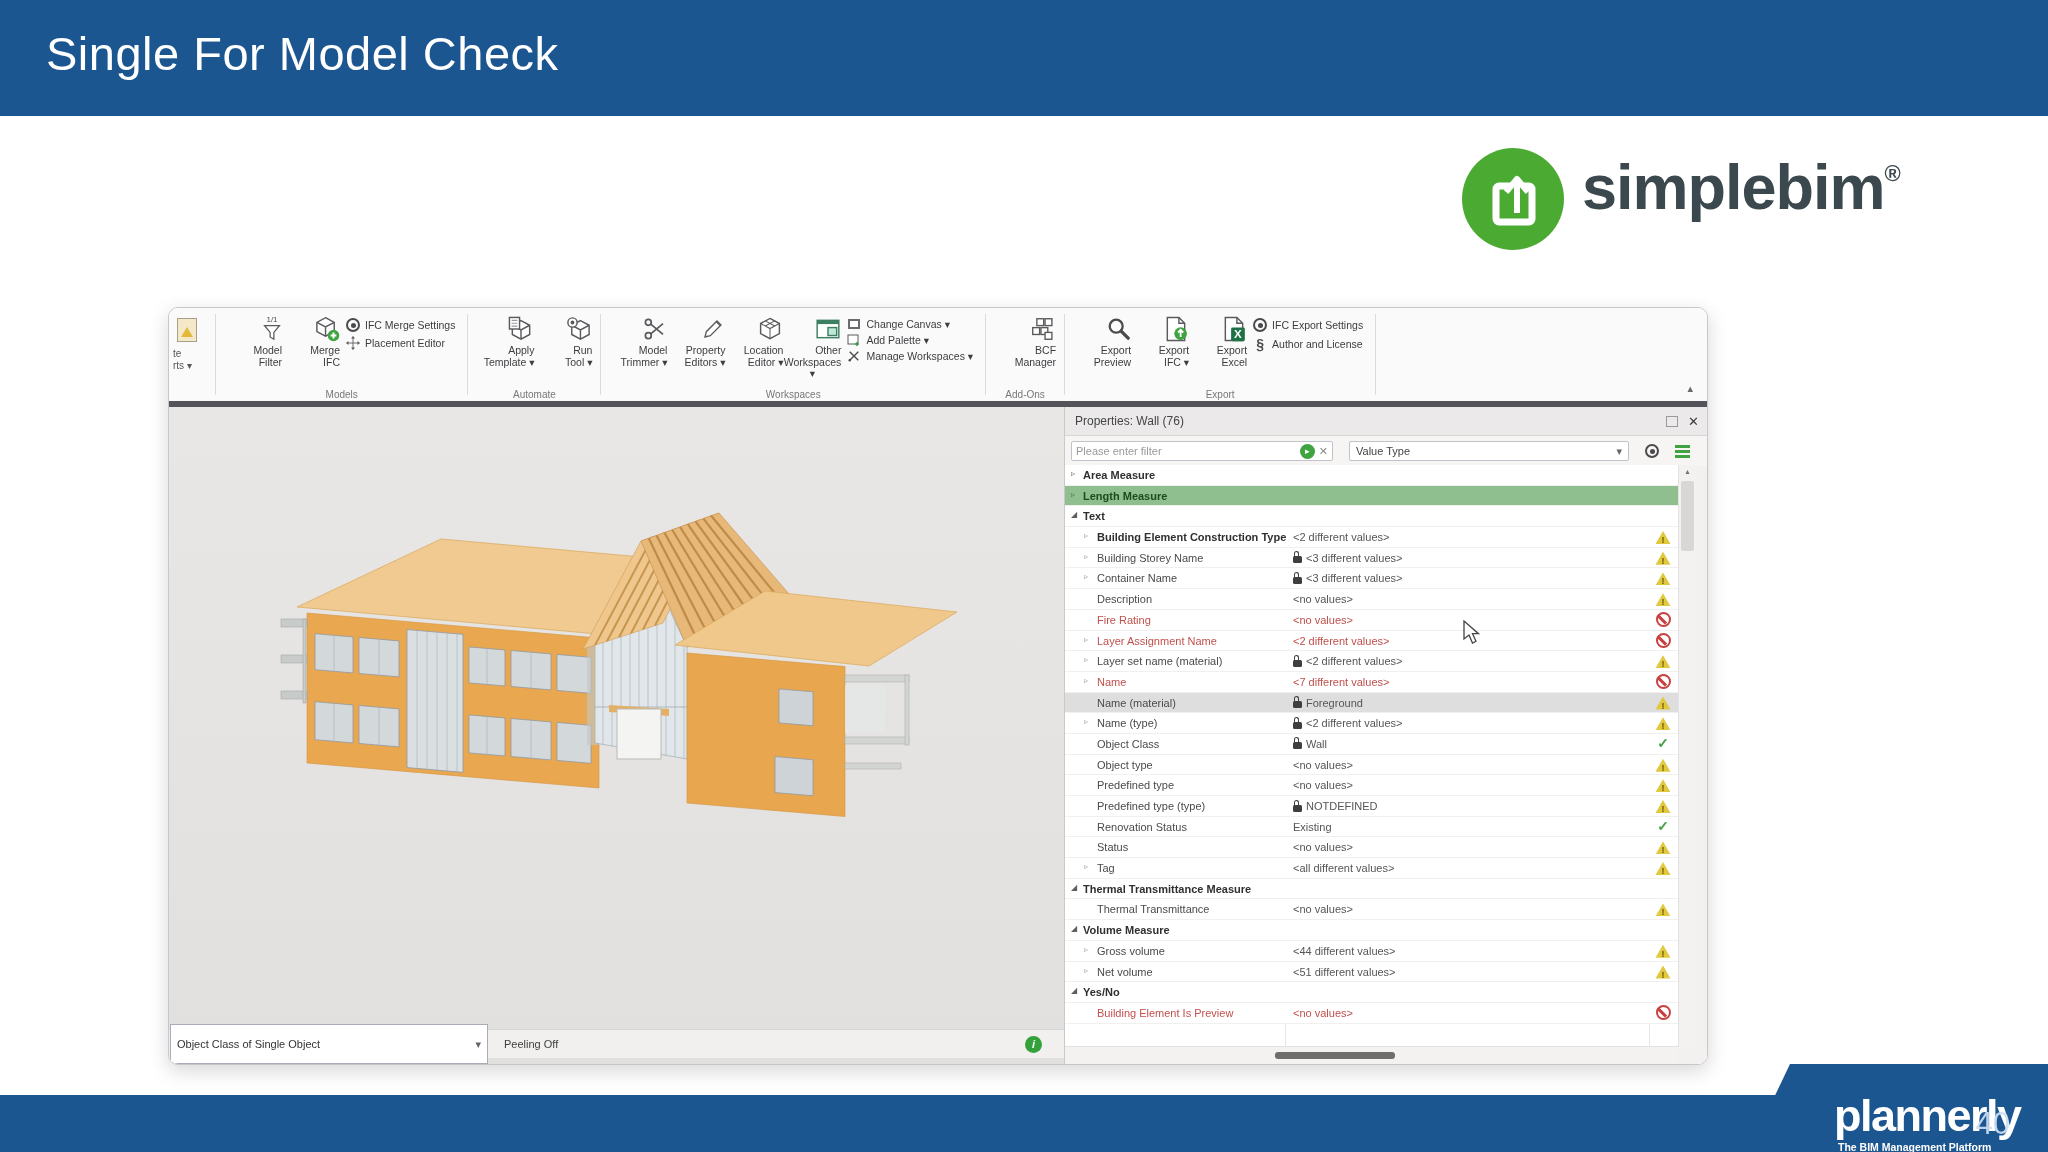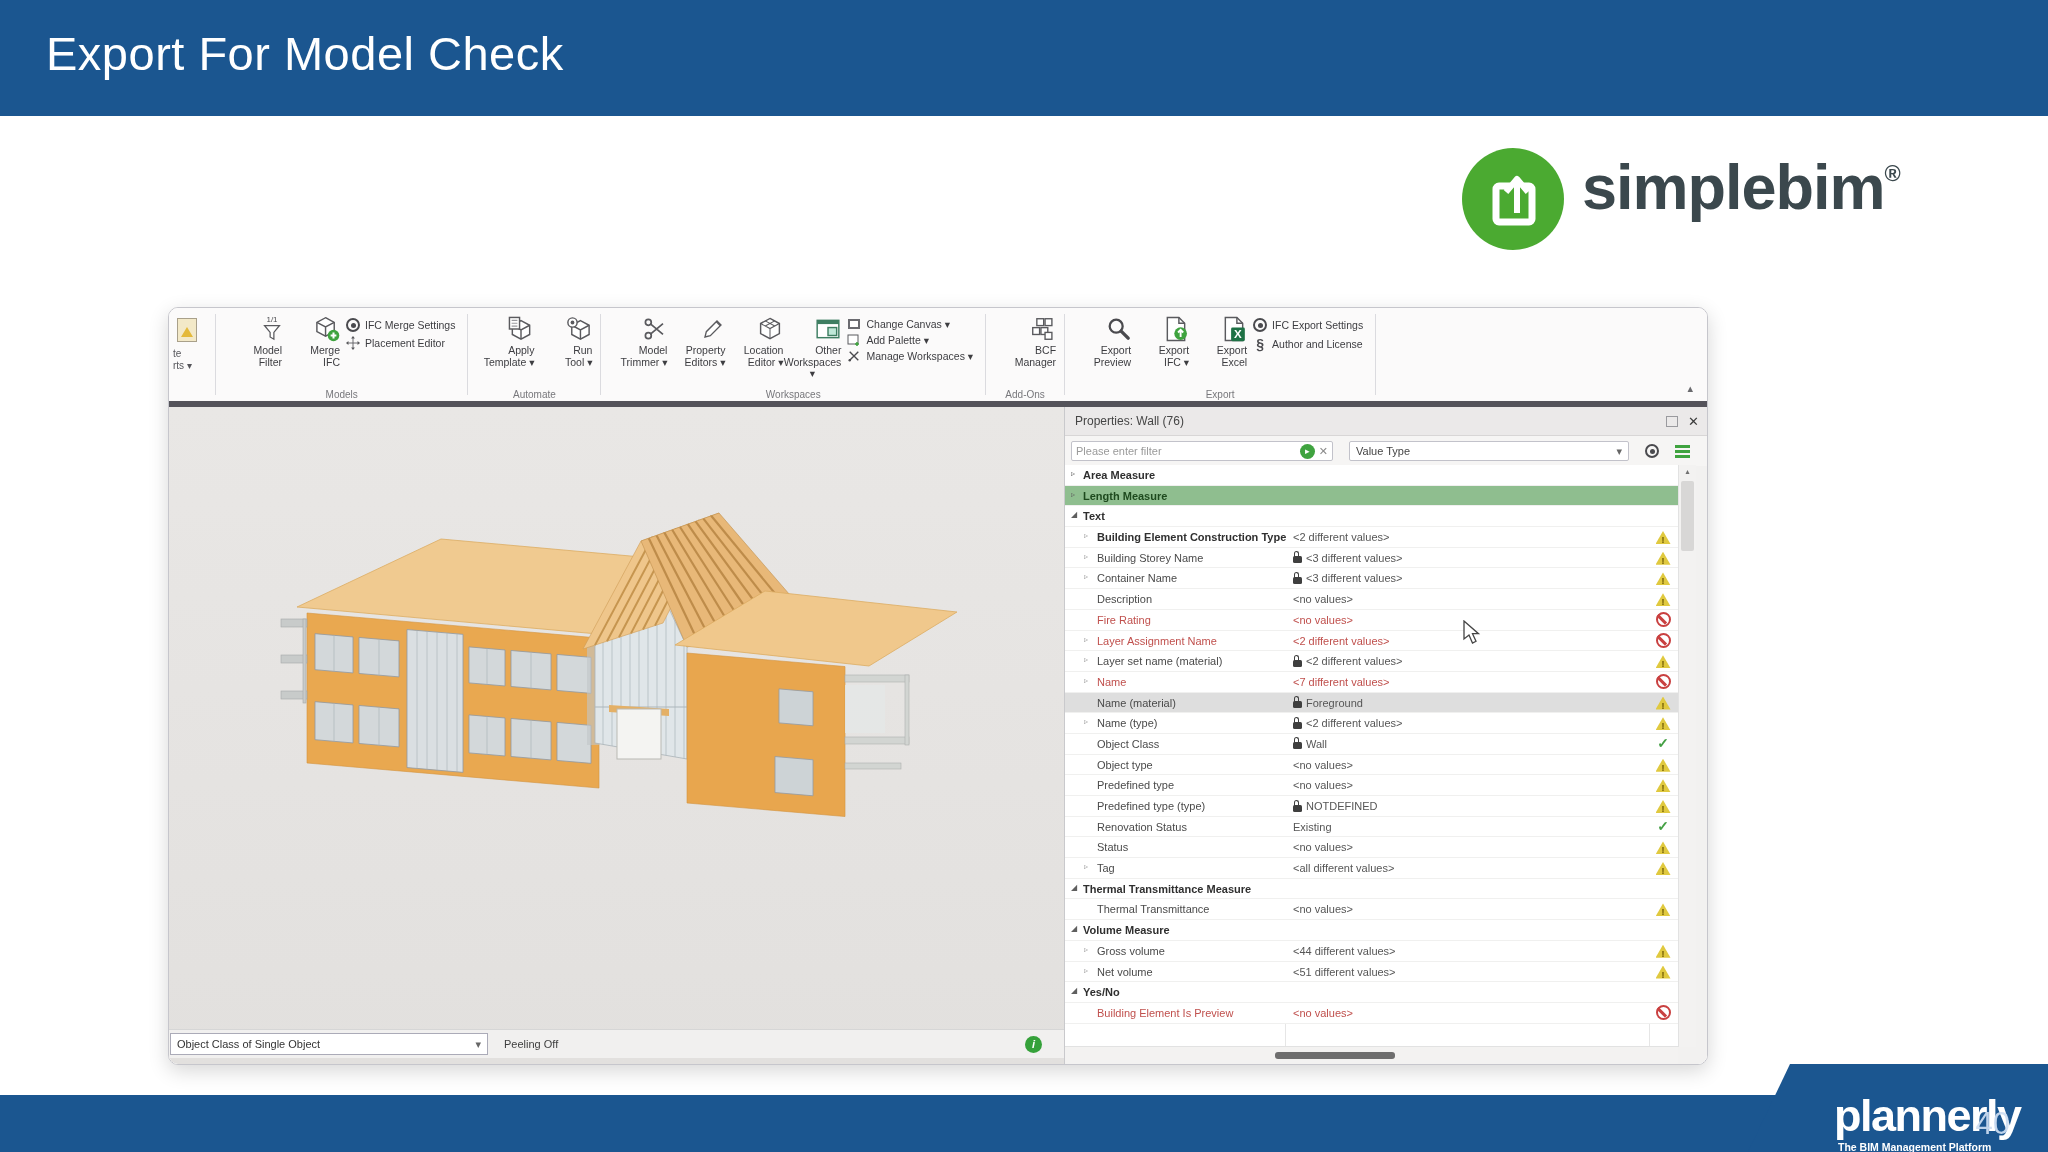--- a/index.html
+++ b/index.html
@@ -52,21 +52,21 @@
   .target::after{content:'';position:absolute;inset:2.5px;background:#4A4A4E;border-radius:50%}
   .sectionmark{font-size:14px;font-weight:bold;color:#4A4A4E;flex:none;width:14px;text-align:center}
 
   
   .content{position:relative;height:657px;display:flex;background:#fff}
 
   
   .viewport{position:relative;width:895px;background:linear-gradient(#E9E7E5,#E2E0DE);flex:none}
   .vbar{position:absolute;left:0;right:0;bottom:6px;height:28px;background:#F1F0EF;border-top:1px solid #D6D6D6;
         display:flex;align-items:center}
-  .vdrop{margin-left:1px;width:318px;height:22px;background:#fff;border:1px solid #ABABB8;font-size:11px;color:#333;
+  .vdrop{margin-left:1px;width:318px;height:40px;background:#fff;border:1px solid #ABABB8;font-size:11px;color:#333;
          display:flex;align-items:center;padding:0 6px;box-sizing:border-box}
   .vdrop .dtext{flex:1;white-space:nowrap;overflow:hidden}
   .vpeel{margin-left:16px;font-size:11px;color:#3E3E3E}
   .vinfo{margin-left:auto;margin-right:22px;width:17px;height:17px;border-radius:50%;background:#35A13A;color:#fff;
          font-size:11px;font-weight:bold;font-style:italic;display:flex;align-items:center;justify-content:center}
 
   
   .props{position:relative;flex:1;background:#F2F1F0;border-left:1px solid #C9C9CC;font-size:11px}
   .ptitle{height:28px;background:#EBE9E9;border-bottom:1px solid #D8D6D6;display:flex;align-items:center;
           font-size:12px;color:#454545;padding:0 8px 0 10px}
@@ -115,21 +115,21 @@
   .vthumb{position:absolute;left:2px;right:2px;top:16px;height:70px;background:#D8D7D6;border-radius:2px}
   .hscroll{position:absolute;left:0;bottom:0;height:17px;width:613px;background:#F3F2F1;border-top:1px solid #E2E2E2}
   .hthumb{position:absolute;left:210px;top:5px;width:120px;height:7px;background:#6E6E6E;border-radius:3px}
 
   .cursor{position:absolute;left:1462px;top:620px;z-index:60}
 </style>
 </head>
 <body>
 
 <div class="hdr">
-  <div class="title">Export For Model Check</div>
+  <div class="title">Single For Model Check</div>
 </div>
 
 <div class="sb-logo">
   <div class="sb-circle">
     <svg width="60" height="60" viewBox="0 0 60 60" class="isvg">
       <rect x="13" y="17" width="36" height="36" rx="3" fill="none" stroke="#fff" stroke-width="7"></rect>
       <line x1="34" y1="46" x2="34" y2="12" stroke="#4BAA31" stroke-width="13"></line>
       <line x1="34" y1="44" x2="34" y2="12" stroke="#fff" stroke-width="6"></line>
       <polyline points="23,23 34,10 45,23" fill="none" stroke="#fff" stroke-width="6" stroke-linejoin="round"></polyline>
     </svg>

